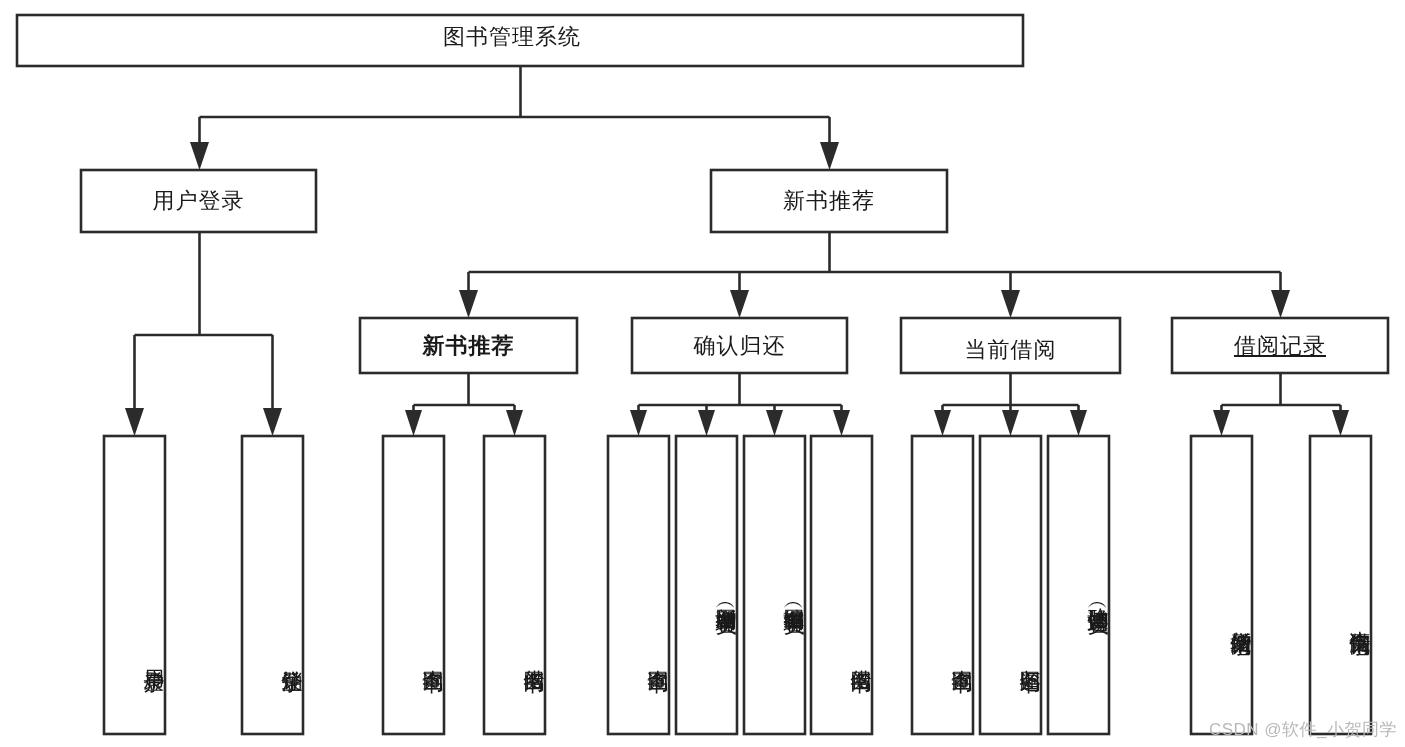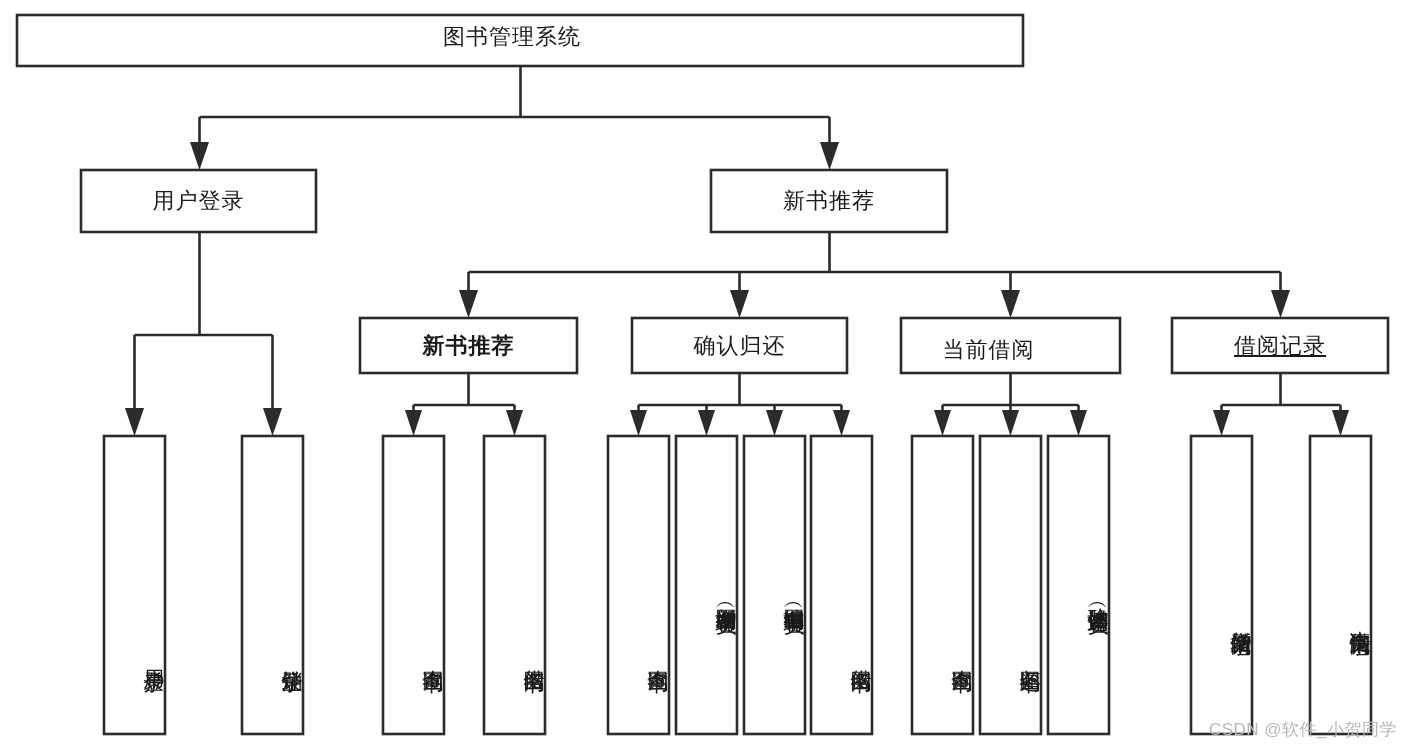--- a/index.html
+++ b/index.html
@@ -186,21 +186,21 @@
     </g>
   </svg>
 
   <div class="htext-wrap" style="left:9px; top:15px; width:1006px; height:44px;">图书管理系统</div>
 
   <div class="htext-wrap" style="left:81px; top:170px; width:235px; height:62px;">用户登录</div>
   <div class="htext-wrap" style="left:711px; top:170px; width:236px; height:62px;">新书推荐</div>
 
   <div class="htext-wrap" style="left:360px; top:318px; width:217px; height:55px;font-weight:bold;">新书推荐</div>
   <div class="htext-wrap" style="left:632px; top:318px; width:215px; height:55px;">确认归还</div>
-  <div class="htext-wrap" style="left:879px; top:318px; width:219px; height:64px;">当前借阅</div>
+  <div class="htext-wrap" style="left:901px; top:318px; width:219px; height:64px;">当前借阅</div>
   <div class="htext-wrap" style="left:1172px; top:318px; width:216px; height:55px;text-decoration:underline;">借阅记录</div>
 
   <div class="vtext-wrap" style="left:104px; top:436px; width:61px; height:298px; padding-top:70px;">用户登录</div>
   <div class="vtext-wrap" style="left:242px; top:436px; width:61px; height:298px; padding-top:70px;">注销登录</div>
 
   <div class="vtext-wrap" style="left:383px; top:436px; width:61px; height:298px; padding-top:70px;">查询图书</div>
   <div class="vtext-wrap" style="left:484px; top:436px; width:61px; height:298px; padding-top:70px;">借阅图书</div>
 
   <div class="vtext-wrap" style="left:608px; top:436px; width:61px; height:298px; padding-top:70px;">查询图书</div>
   <div class="vtext-wrap" style="left:676px; top:436px; width:61px; height:298px; padding-top:10px;">新增图书（管理员）</div>

